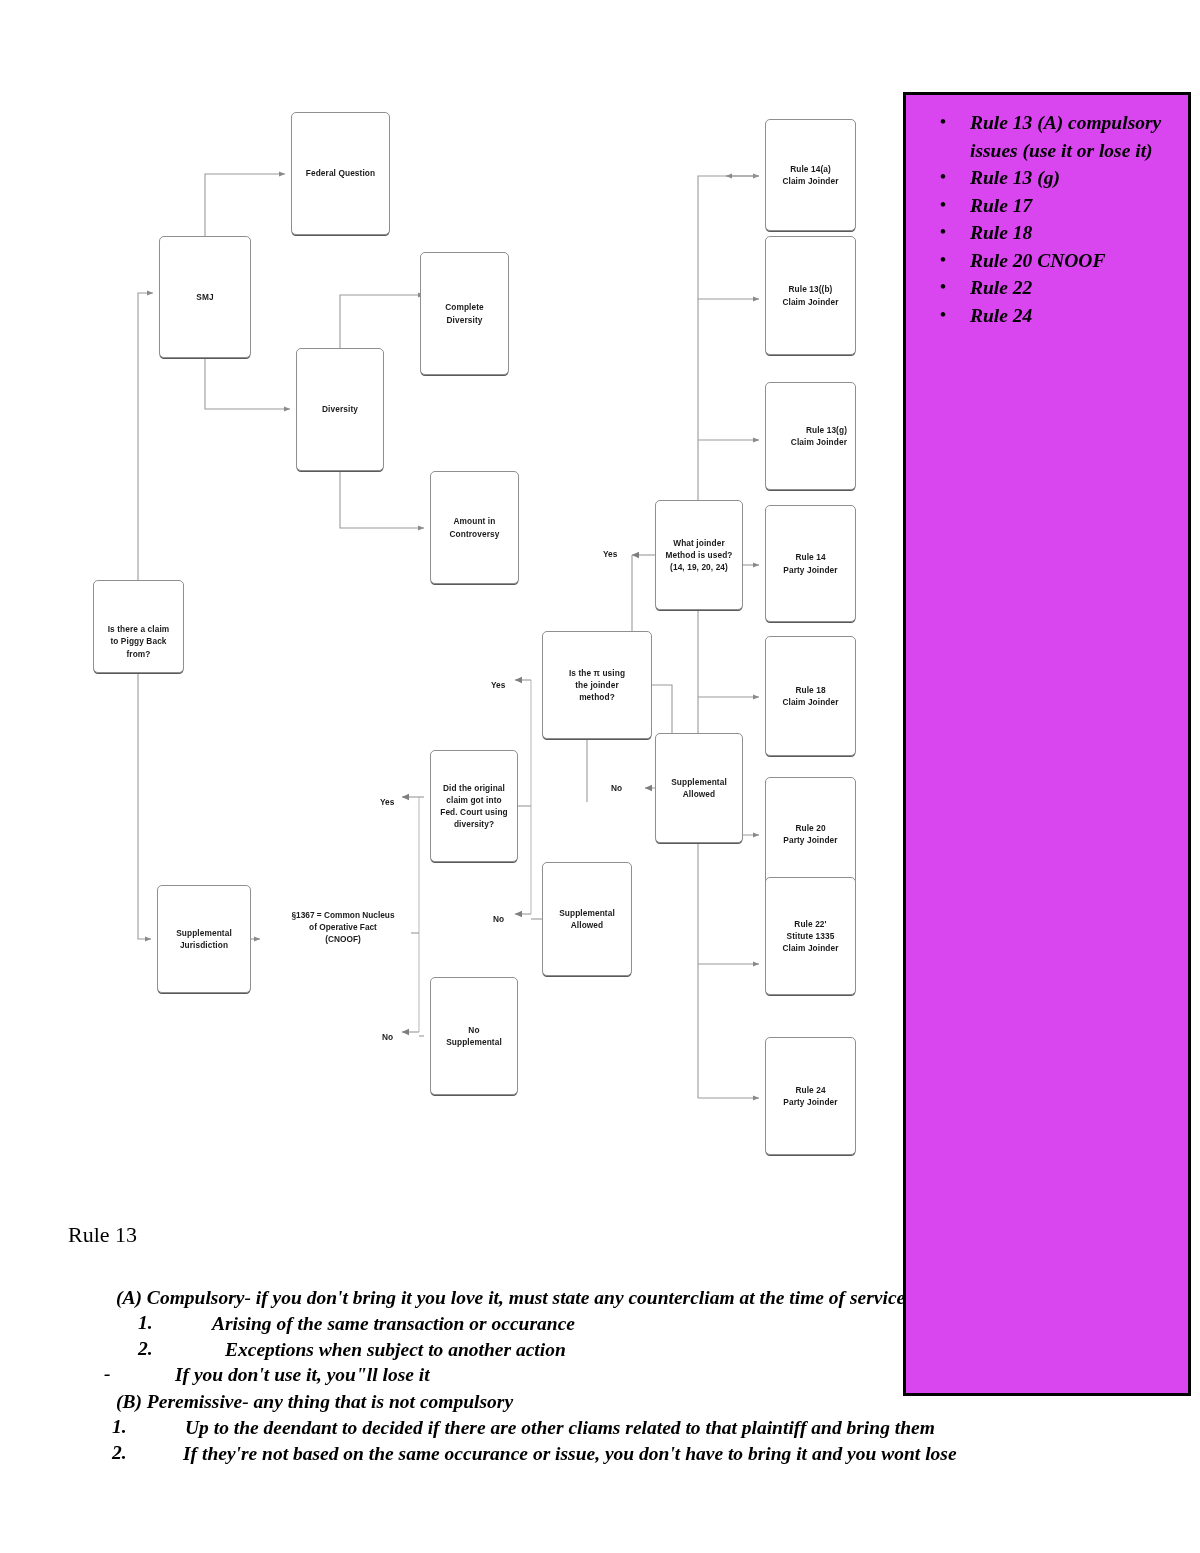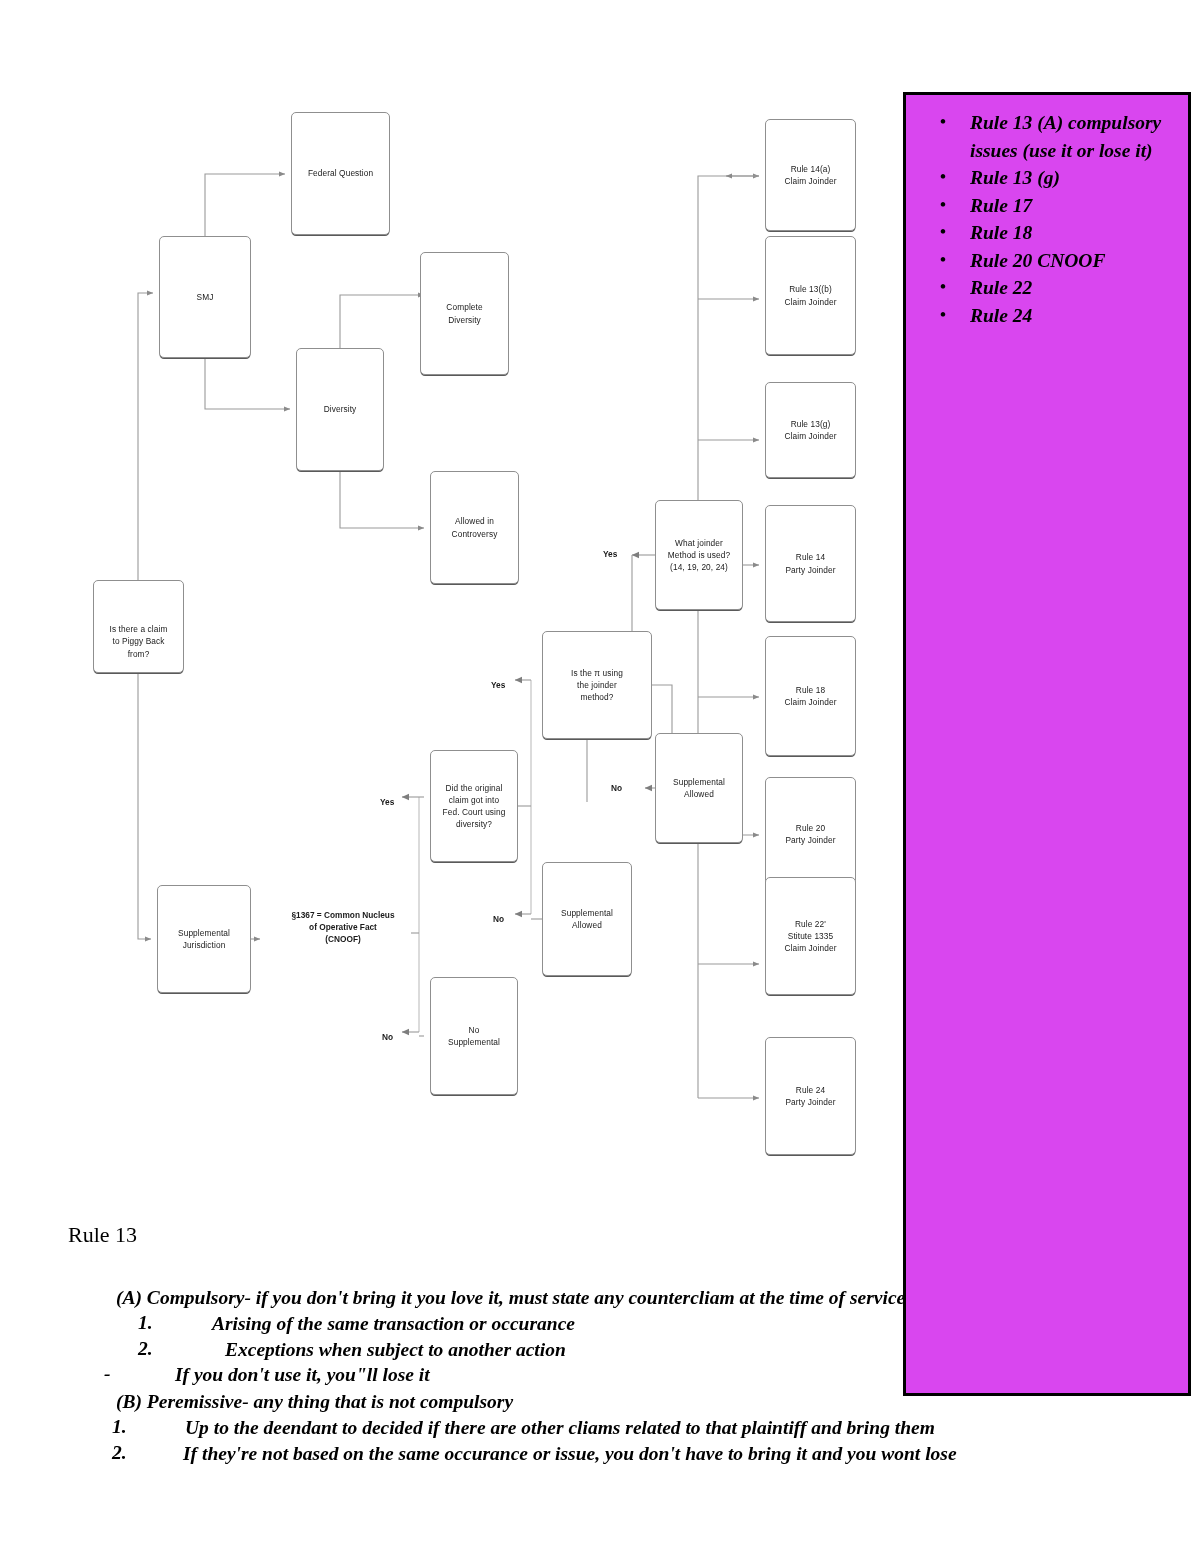--- a/index.html
+++ b/index.html
@@ -38,21 +38,21 @@
     border: 1px solid #8f8f8f;
     border-radius: 5px;
     background: #ffffff;
     display: flex;
     align-items: center;
     justify-content: center;
     text-align: center;
     font-size: 8.3px;
     line-height: 1.45;
     letter-spacing: .1px;
-    font-weight: normal;
+    font-weight: bold;
     color: #1a1a1a;
     padding: 2px 8px;
     z-index: 3;
     box-shadow: 0 1.5px 0 -0.5px #5a5a5a;
   }
   .node .txt { width: 100%; }
 
   .edge-label {
     position: absolute;
     font-size: 8.3px;
@@ -223,21 +223,21 @@
         <span class="txt" style="white-space: pre-line;">SMJ</span>
       </div>
       <div class="node" style="left: 420px; top: 236px; width: 89px; height: 123px; margin-top: 16px;">
         <span class="txt" style="white-space: pre-line;">Complete
 Diversity</span>
       </div>
       <div class="node" style="left: 296px; top: 348px; width: 88px; height: 123px;">
         <span class="txt" style="white-space: pre-line;">Diversity</span>
       </div>
       <div class="node" style="left: 430px; top: 471px; width: 89px; height: 113px;">
-        <span class="txt" style="white-space: pre-line;">Allowed in
+        <span class="txt" style="white-space: pre-line;">Amount in
 Controversy</span>
       </div>
       <div class="node" style="left: 93px; top: 580px; width: 91px; height: 93px;">
         <span class="txt" style="white-space: pre-line; margin-top: 30px;">Is there a claim
 to Piggy Back
 from?</span>
       </div>
       <div class="node" style="left: 157px; top: 885px; width: 94px; height: 108px;">
         <span class="txt" style="white-space: pre-line;">Supplemental
 Jurisdiction</span>
@@ -271,21 +271,21 @@
 Allowed</span>
       </div>
       <div class="node" style="left: 765px; top: 119px; width: 91px; height: 112px;">
         <span class="txt" style="white-space: pre-line;">Rule 14(a)
 Claim Joinder</span>
       </div>
       <div class="node" style="left: 765px; top: 236px; width: 91px; height: 119px;">
         <span class="txt" style="white-space: pre-line;">Rule 13((b)
 Claim Joinder</span>
       </div>
-      <div class="node" style="left: 765px; top: 382px; width: 91px; height: 96px;">
+      <div class="node" style="left: 765px; top: 382px; width: 91px; height: 108px; text-align: right;">
         <span class="txt" style="white-space: pre-line;">Rule 13(g)
 Claim Joinder</span>
       </div>
       <div class="node" style="left: 765px; top: 505px; width: 91px; height: 117px;">
         <span class="txt" style="white-space: pre-line;">Rule 14
 Party Joinder</span>
       </div>
       <div class="node" style="left: 765px; top: 636px; width: 91px; height: 120px;">
         <span class="txt" style="white-space: pre-line;">Rule 18
 Claim Joinder</span>

